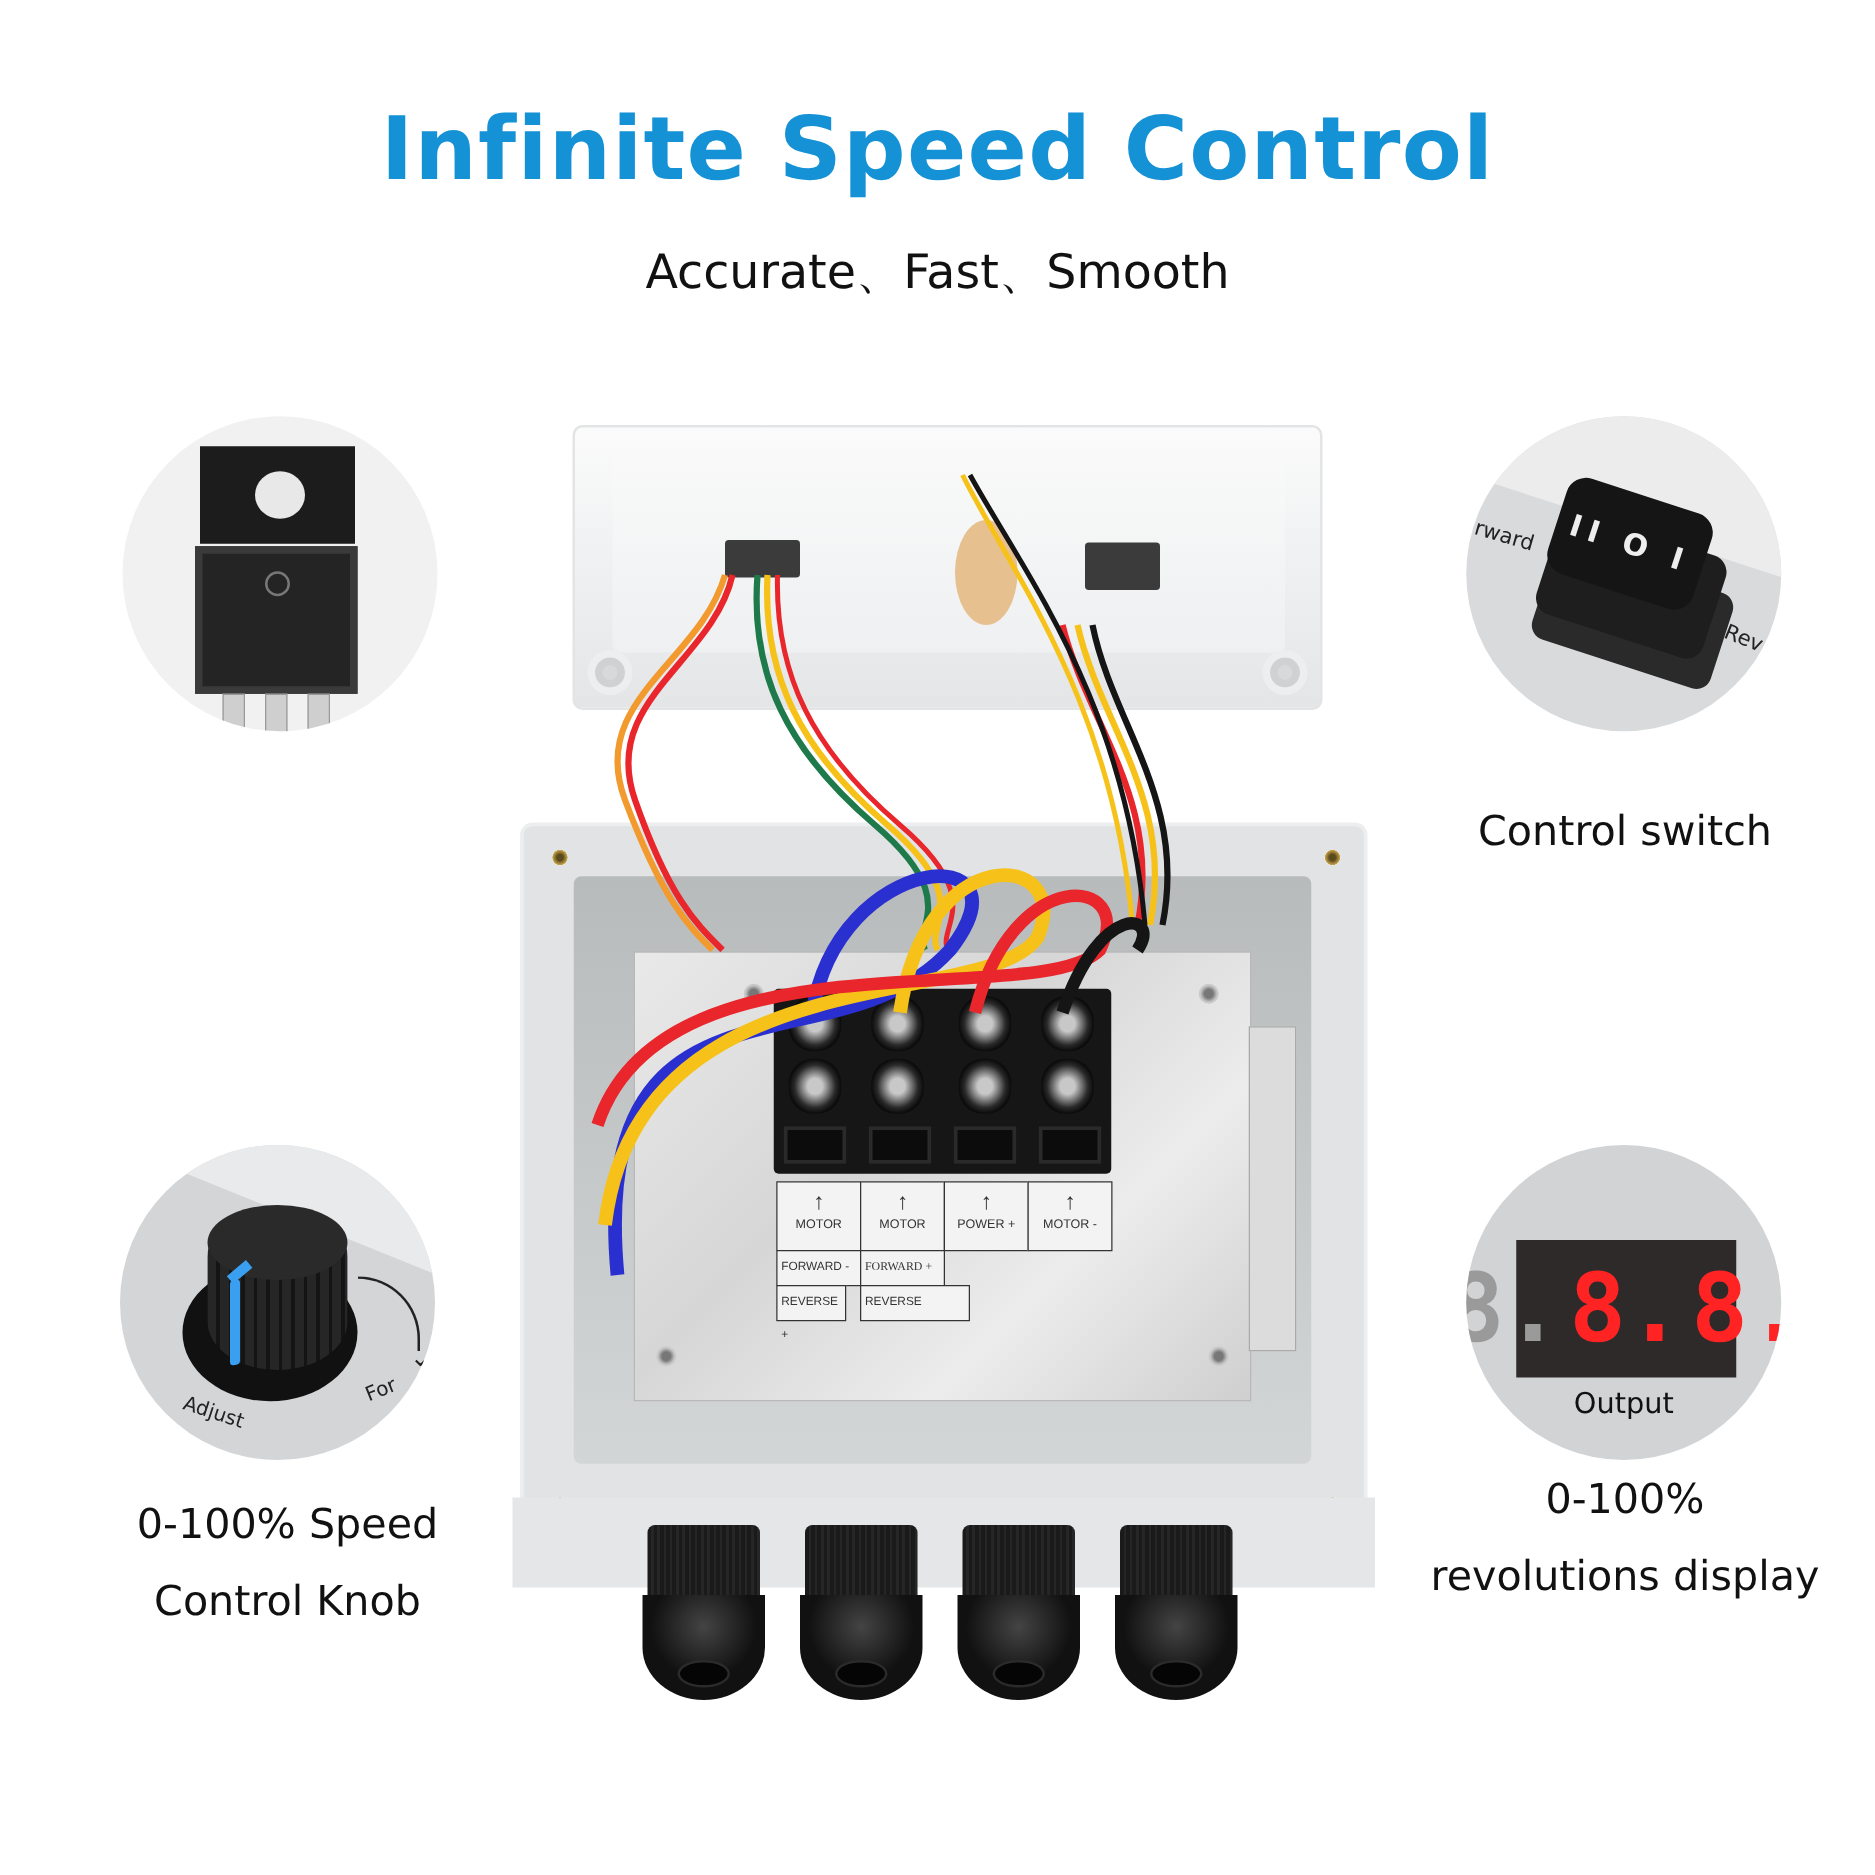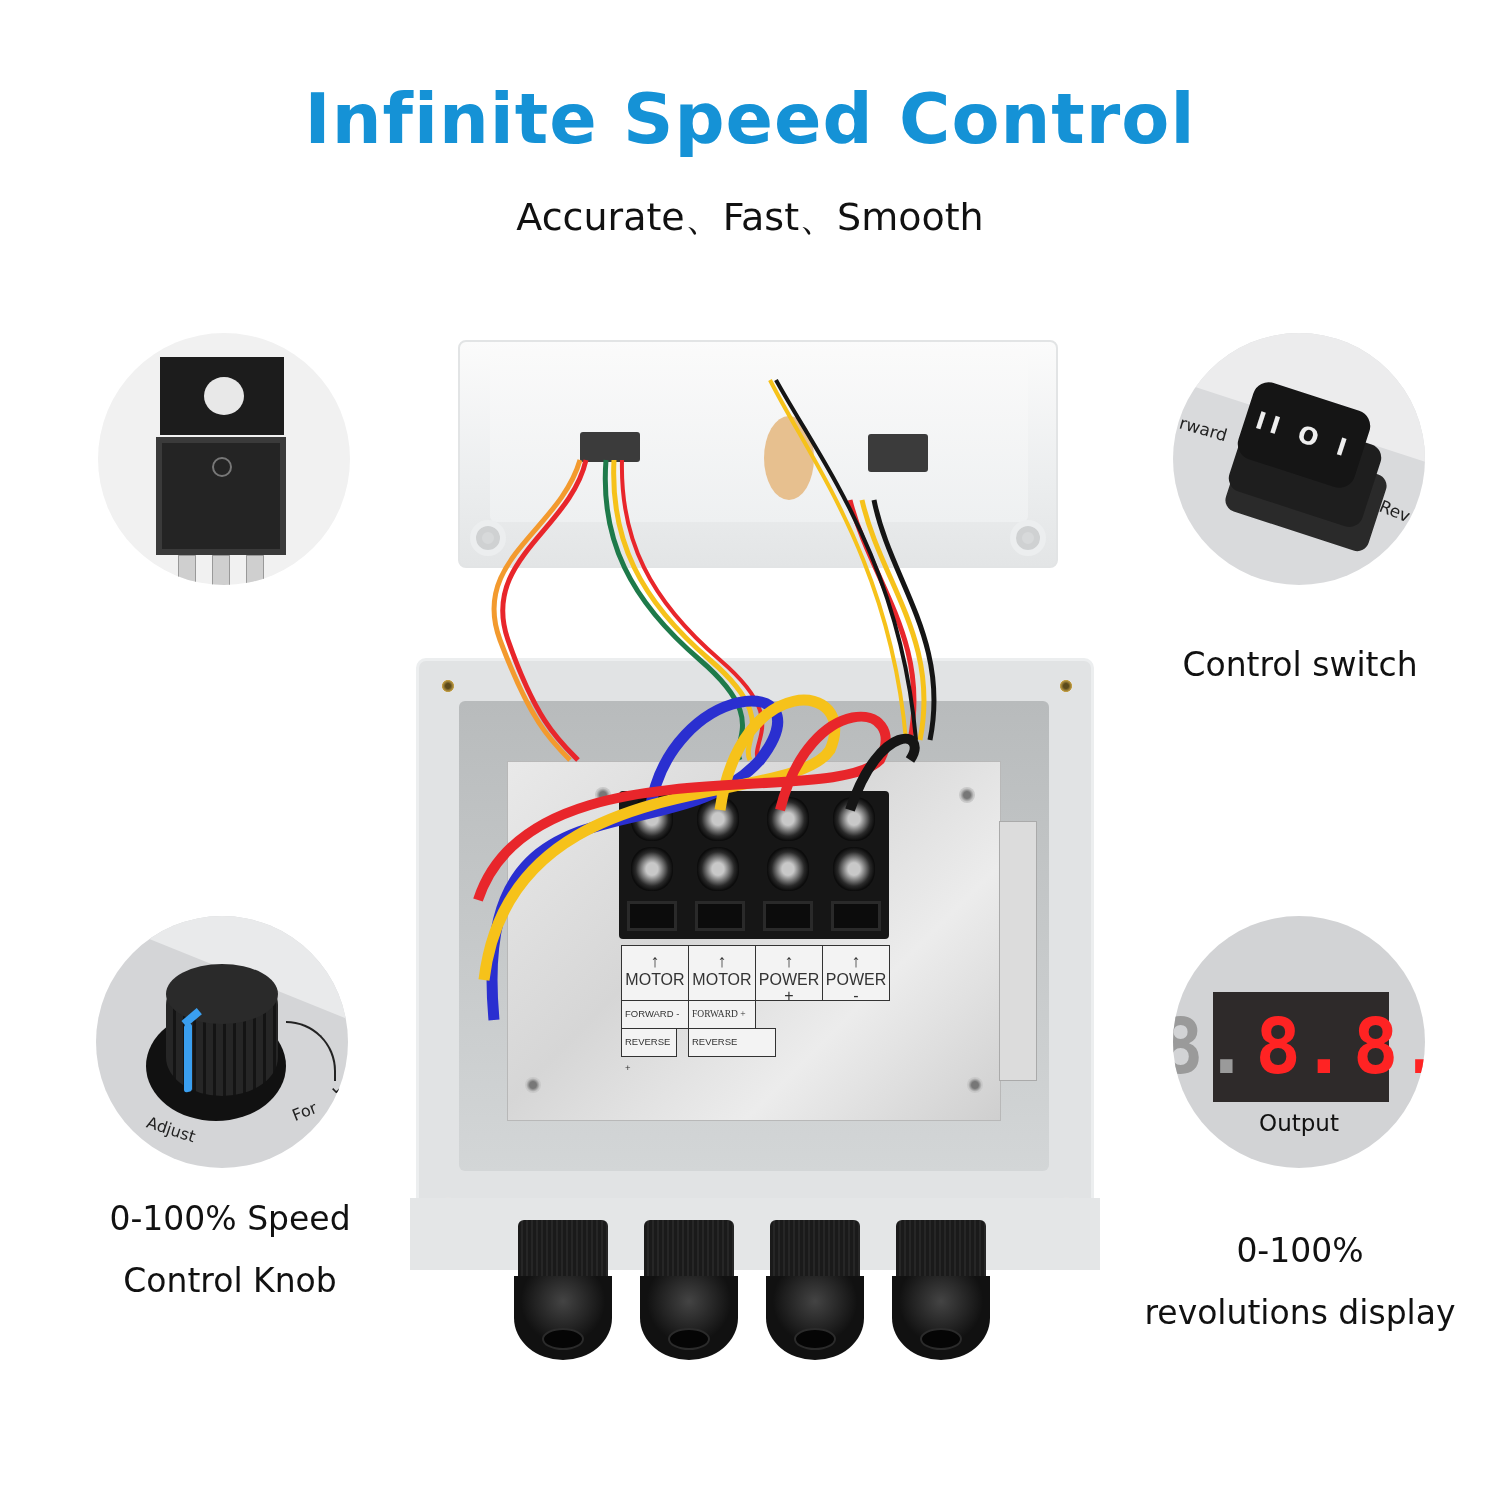--- a/index.html
+++ b/index.html
@@ -76,21 +76,21 @@
   .screw { position: absolute; width: 16px; height: 16px; border-radius: 50%; background: radial-gradient(#777 30%, #c9c9c9 60%); }
   .brass { position: absolute; width: 14px; height: 14px; border-radius: 50%; background: radial-gradient(#5b4a1c 25%, #c9a54a 60%, #e4e4e4 62%); }
 
   .terminal { position: absolute; left: 200px; top: 130px; width: 270px; height: 148px; background: #161616; border-radius: 4px; }
   .term-screw { position: absolute; width: 42px; height: 44px; border-radius: 45%; background: radial-gradient(#c8c8c8 20%, #2a2a2a 55%, #0c0c0c 70%); }
   .term-slot { position: absolute; top: 110px; width: 50px; height: 30px; background: #0c0c0c; border: 3px solid #2a2a2a; }
 
   .label-grid { position: absolute; left: 202px; top: 284px; }
   .label-cell { position: absolute; border: 1px solid #333; background: #f3f3f3; font-family: "Liberation Sans", sans-serif; color: #333; text-align: center; }
   .label-cell .arrow { display: block; font-size: 18px; line-height: 22px; margin-top: 4px; }
-  .label-cell .txt { display: block; font-size: 16px; line-height: 16px; }
+  .label-cell .txt { display: block; font-size: 10px; line-height: 16px; }
   .label-cell.small .txt { font-size: 9.5px; line-height: 26px; text-align: left; padding-left: 3px; }
 
   .front { position: absolute; left: 0; top: 858px; width: 690px; height: 72px; background: #e4e6e7; }
   .gland { position: absolute; top: 880px; width: 98px; height: 150px; }
   .gland-nut { position: absolute; left: 4px; top: 0; width: 90px; height: 72px; background: repeating-linear-gradient(90deg, #1a1a1a 0 3px, #262626 3px 5px); border-radius: 6px 6px 0 0; }
   .gland-dome { position: absolute; left: 0; top: 56px; width: 98px; height: 84px; border-radius: 0 0 50% 50%; background: radial-gradient(circle at 50% 30%, #444 0%, #111 55%); }
   .gland-hole { position: absolute; left: 28px; top: 108px; width: 42px; height: 22px; border-radius: 50%; background: #050505; border: 2px solid #2b2b2b; }
 
   svg.wires { position: absolute; left: 0; top: 0; width: 690px; height: 1030px; pointer-events: none; }
 </style>
@@ -146,21 +146,21 @@
 </div>
 
 <div class="feature-circle" id="display">
   <div class="disp-panel">
     <span class="seg-digit seg-off">8.</span>
     <span class="seg-digit seg-on">8.</span>
     <span class="seg-digit seg-on">8.</span>
   </div>
   <div class="disp-label">Output</div>
 </div>
-<div class="feature-label" style="left:1120px; top:1220px; width:360px;">
+<div class="feature-label" style="left:1120px; top:1168px; width:360px;">
   <div>0-100%</div>
   <div>revolutions display</div>
 </div>
 
 <div class="device">
   <div class="lid">
     <div class="lid-inner"></div>
     <div class="lid-connector" style="left:120px; top:90px; width:60px; height:30px;"></div>
     <div class="pot"></div>
     <div class="lid-connector" style="left:408px; top:92px; width:60px; height:38px;"></div>
@@ -204,21 +204,21 @@
       <div class="label-cell" style="left:67px; top:0; width:68px; height:56px;">
         <span class="arrow">↑</span>
           <span class="txt">MOTOR</span>
       </div>
       <div class="label-cell" style="left:134px; top:0; width:68px; height:56px;">
         <span class="arrow">↑</span>
           <span class="txt">POWER +</span>
       </div>
       <div class="label-cell" style="left:201px; top:0; width:68px; height:56px;">
         <span class="arrow">↑</span>
-          <span class="txt">POWER -</span>
+          <span class="txt">MOTOR -</span>
       </div>
       <div class="label-cell small" style="left:0; top:55px; width:68px; height:29px;">
         <span class="txt">FORWARD -</span>
       </div>
       <div class="label-cell small" style="left:67px; top:55px; width:68px; height:29px;font-family:Liberation Serif, serif;">
         <span class="txt">FORWARD +</span>
       </div>
       <div class="label-cell small" style="left:0; top:83px; width:56px; height:29px;">
         <span class="txt">REVERSE +</span>
       </div>

